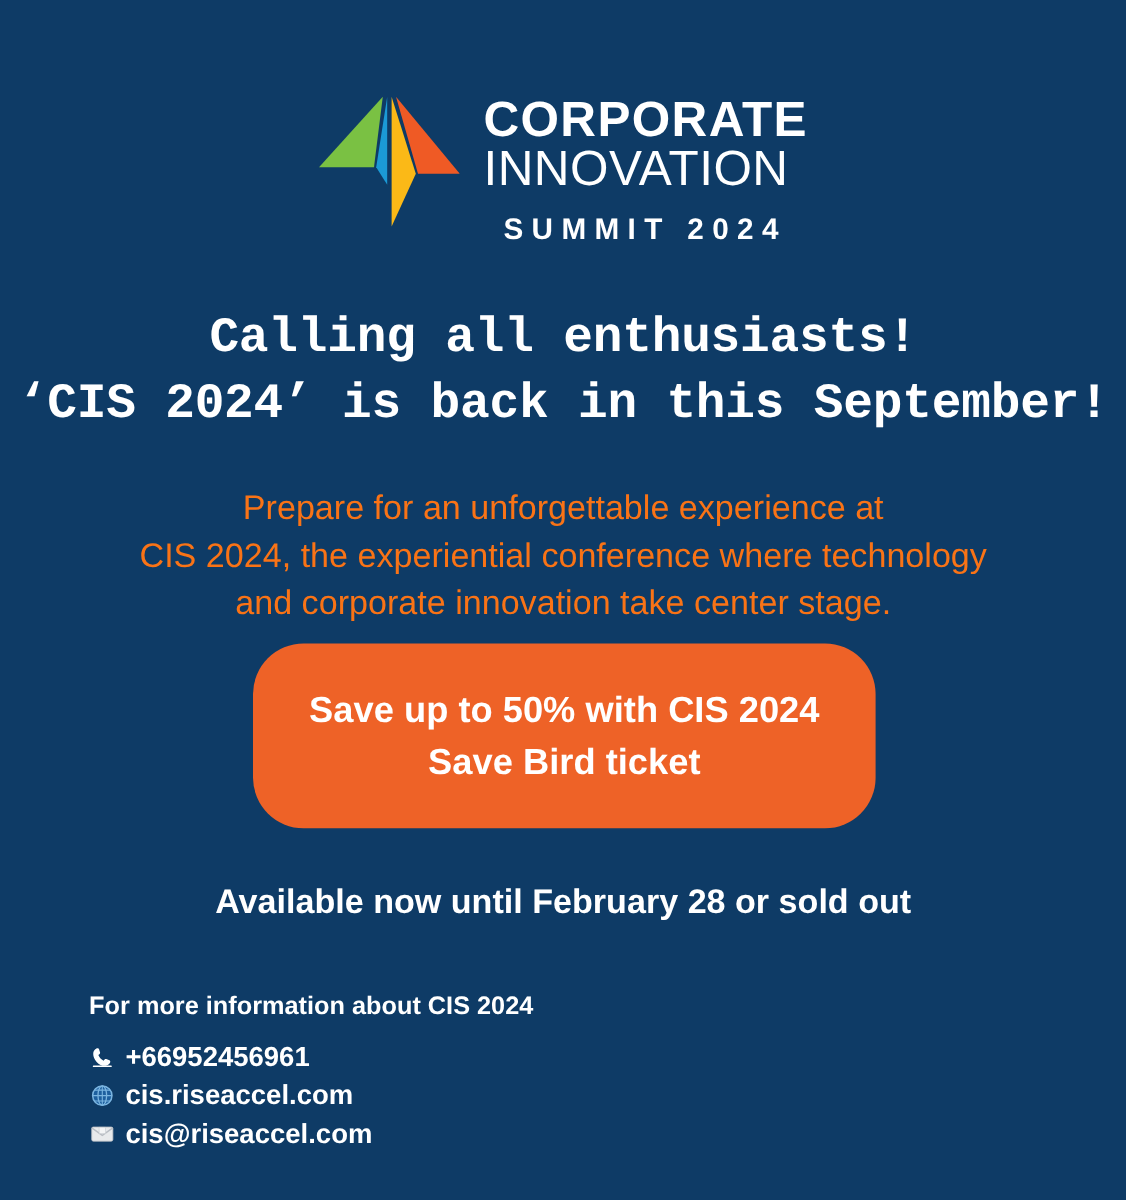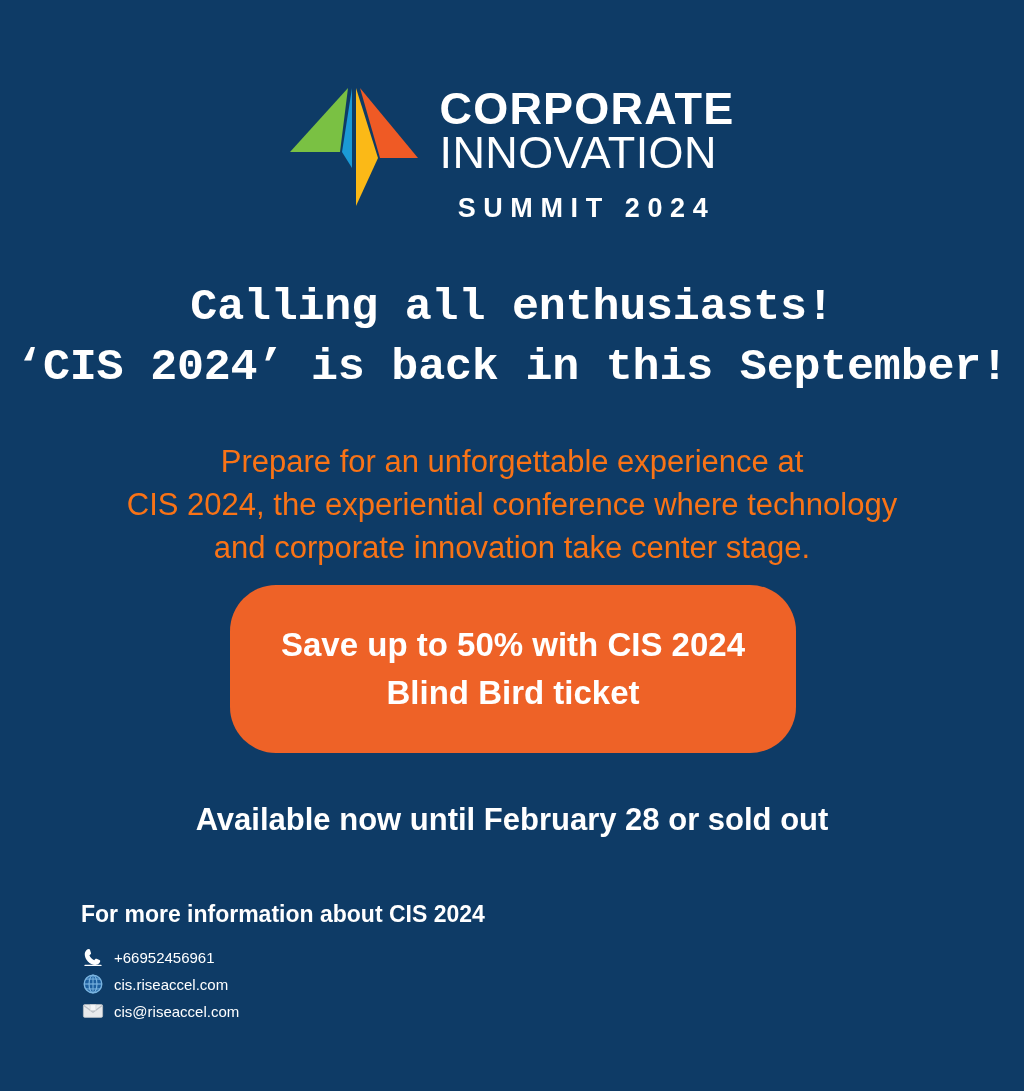--- a/index.html
+++ b/index.html
@@ -160,22 +160,22 @@
   .contact-title {
     font-size: 23px;
     font-weight: 700;
     color: #ffffff;
     line-height: 1.28;
     margin-bottom: 16px;
   }
   .contact-row {
     display: flex;
     align-items: center;
-    font-size: 15px;
-    font-weight: 400;
+    font-size: 25px;
+    font-weight: 700;
     color: #ffffff;
     line-height: 1.28;
     margin-bottom: 3px;
     text-decoration: none;
   }
   .contact-icon {
     width: 24px;
     height: 24px;
     flex: 0 0 auto;
     margin-right: 9px;
@@ -219,21 +219,21 @@
   </h1>
 
   <p class="body-copy">
     <span class="bc-line">Prepare for an unforgettable experience at</span>
     <span class="bc-line">CIS 2024, the experiential conference where technology</span>
     <span class="bc-line">and corporate innovation take center stage.</span>
   </p>
 
   <button class="cta-button">
     <span class="cta-line">Save up to 50% with CIS 2024</span>
-    <span class="cta-line">Blind Bird ticket</span>
+    <span class="cta-line">Save Bird ticket</span>
   </button>
 
   <div class="availability">Available now until February 28 or sold out</div>
 
   <div class="contact">
 
     <div class="contact-title">For more information about CIS 2024</div>
 
     <a class="contact-row" href="tel:+66952456961">
       <span class="contact-icon">

